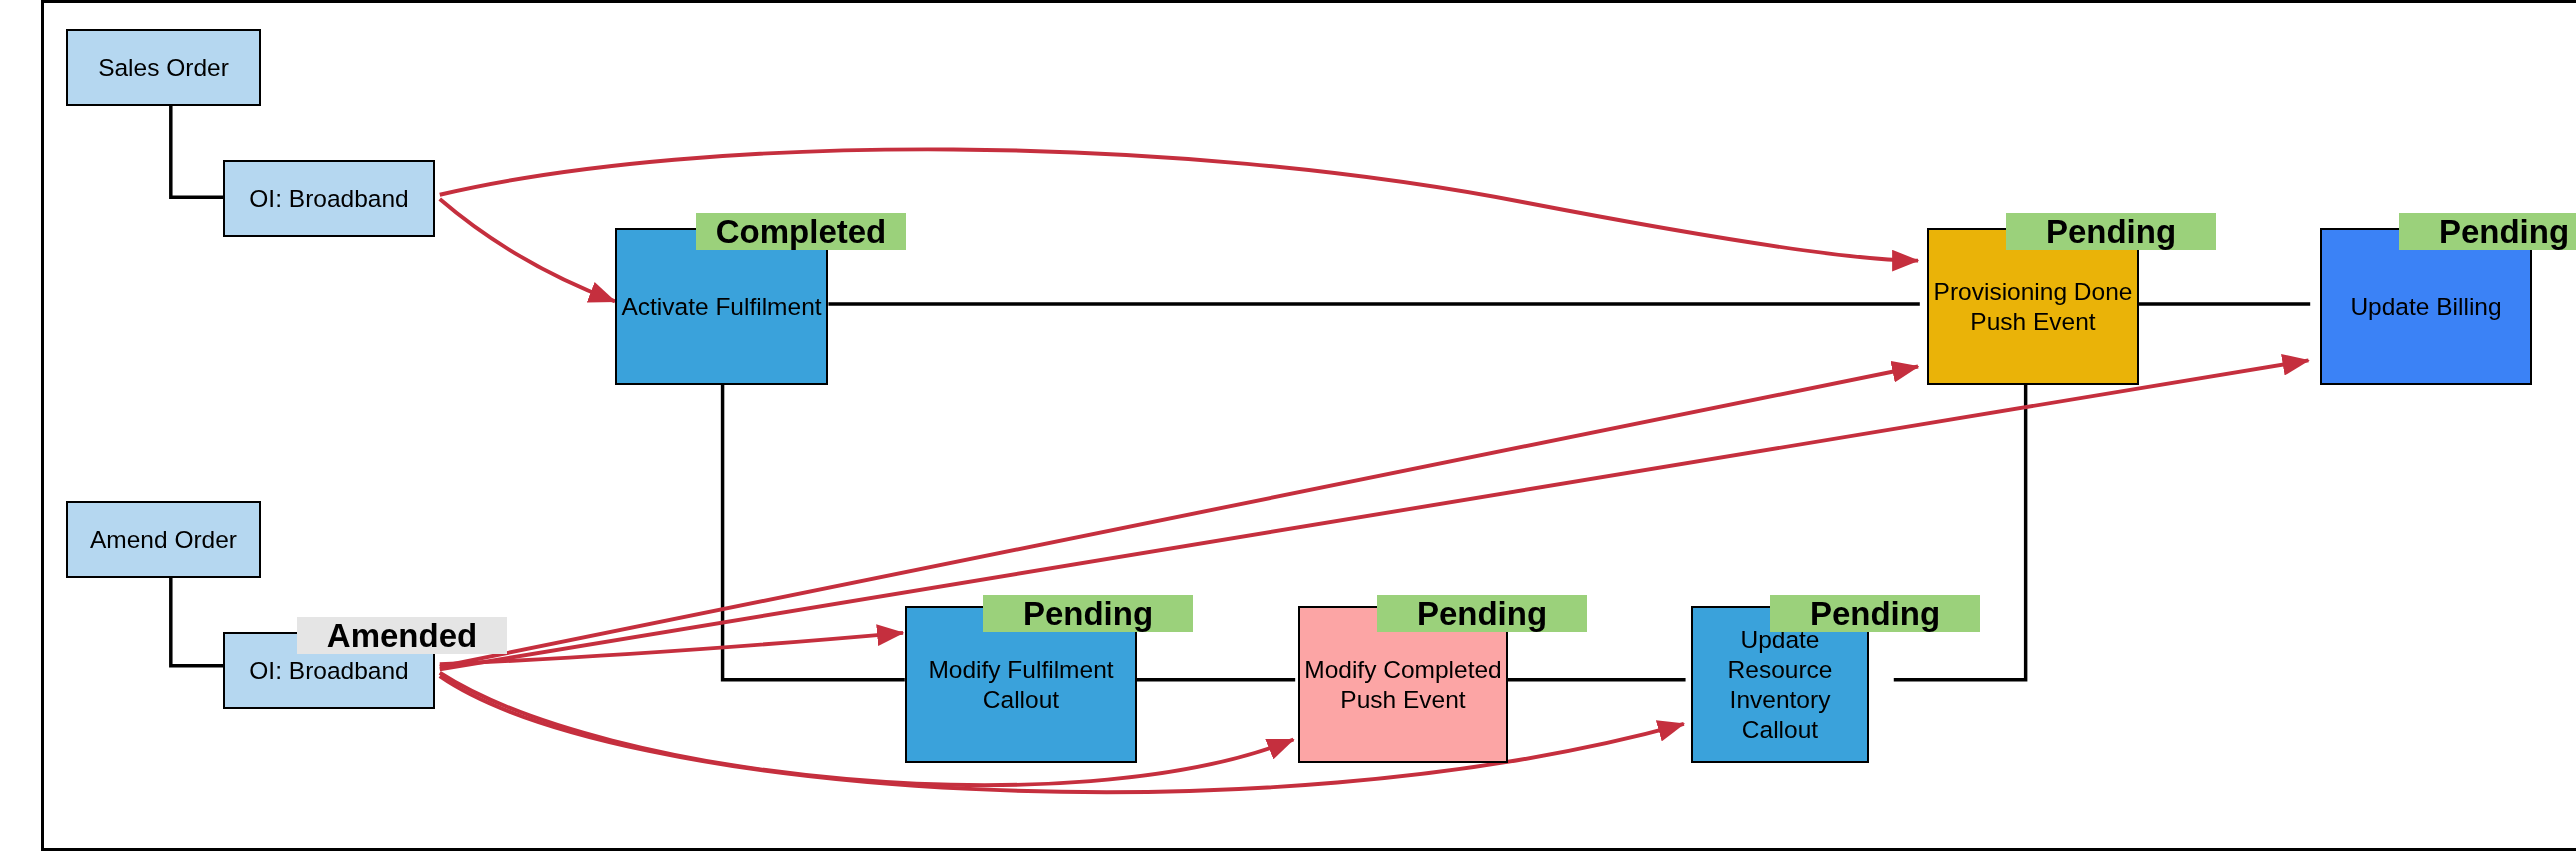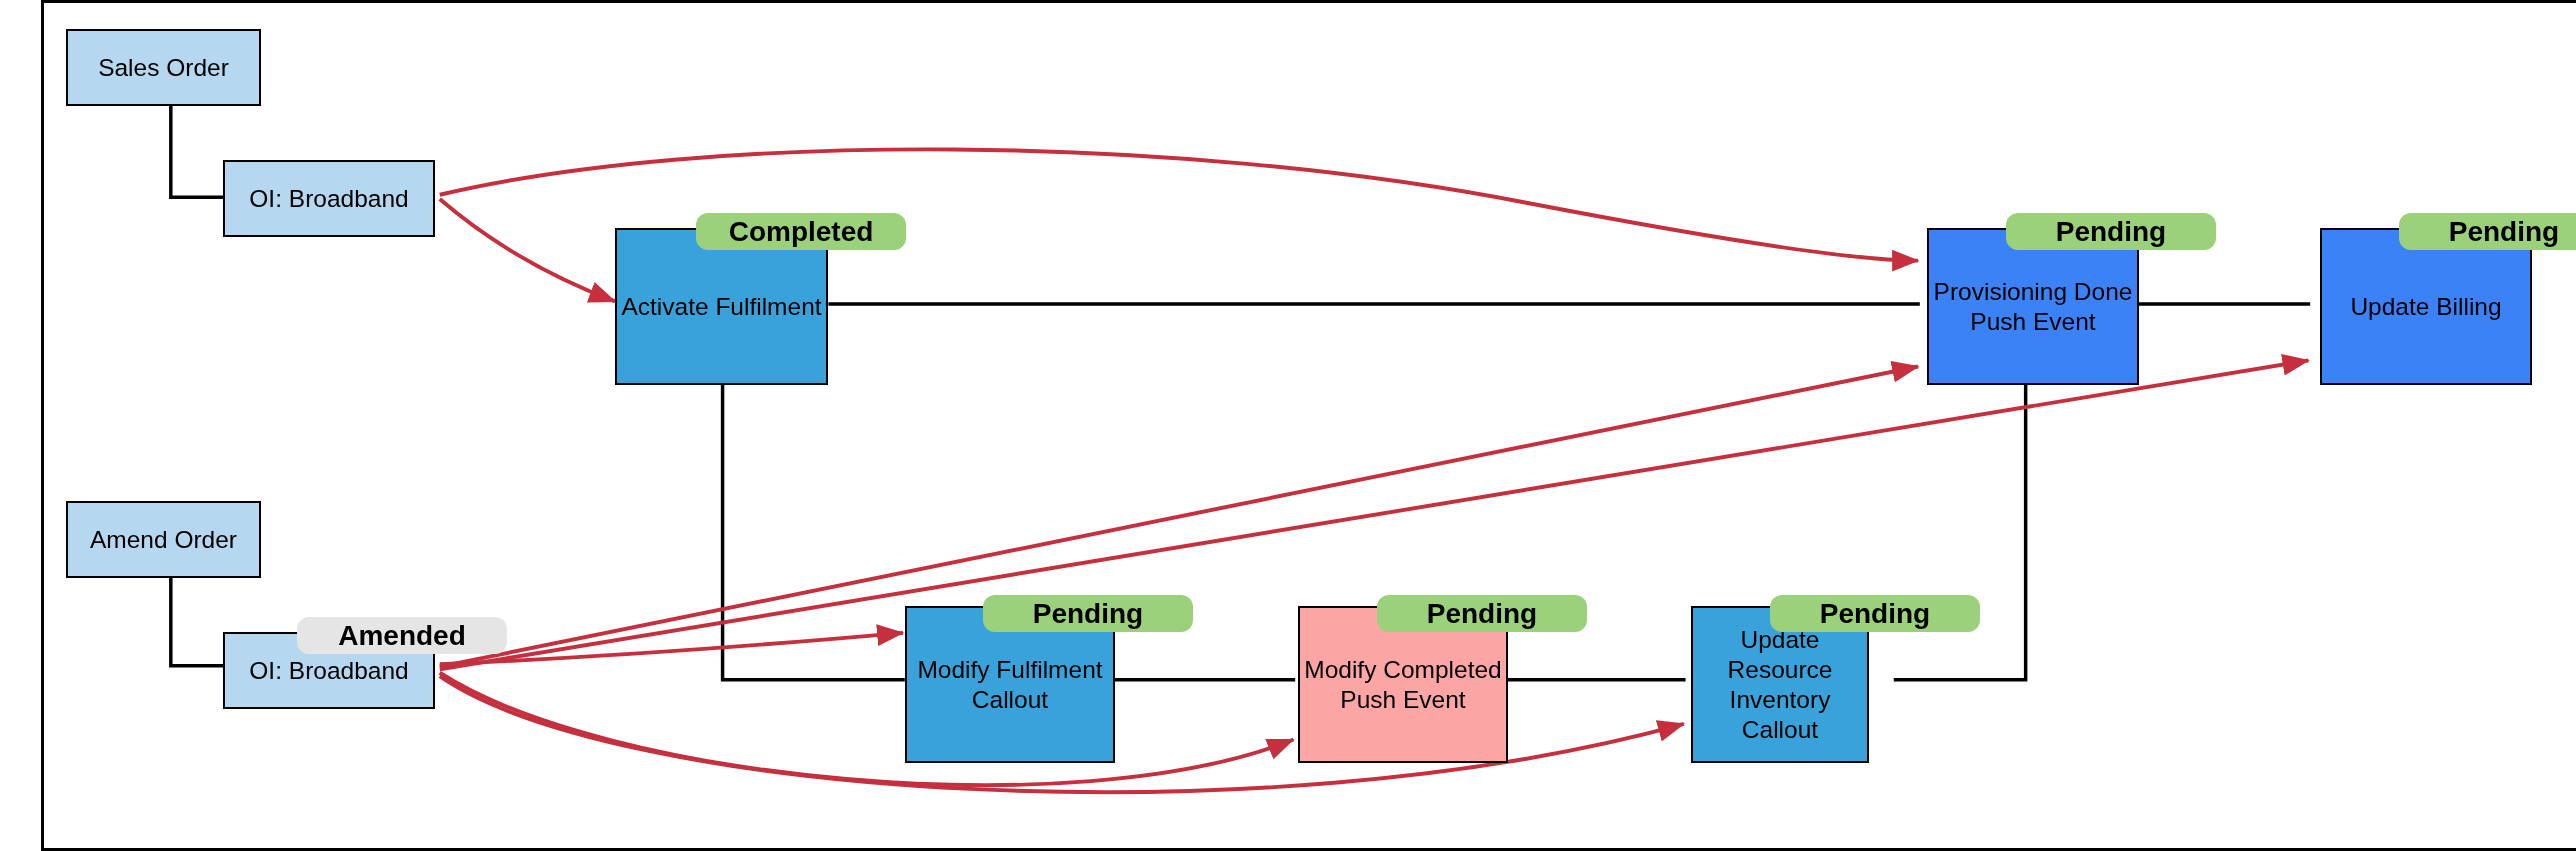--- a/index.html
+++ b/index.html
@@ -21,23 +21,22 @@
     display:flex;align-items:center;justify-content:center;
     text-align:center;
     font-size:24.5px;color:#000;
     line-height:30px;
     white-space:pre-line;
   }
   .badge{
     position:absolute;
     box-sizing:border-box;
     display:flex;align-items:center;justify-content:center;
-    font-size:28px;font-weight:bold;color:#000;
+    font-size:33px;font-weight:bold;color:#000;
     text-align:center;
-    border-radius:12px;
   }
 </style>
 </head>
 <body>
 
 <div id="canvas">
   <svg id="edge-layer" viewBox="0 0 2948 974" xmlns="http://www.w3.org/2000/svg">
     <defs>
       <marker id="red-arrowhead" viewBox="0 0 10 8" refX="9.5" refY="4" markerWidth="7" markerHeight="5.6" orient="auto-start-reverse">
         <path d="M 0 0 L 10 4 L 0 8 z" fill="#C52F3E"></path>
@@ -68,30 +67,30 @@
       <div class="node" style="left: 179px; top: 157px; width: 212px; height: 77px; background: rgb(181, 215, 240);"><span>OI: Broadband</span></div>
       <div class="node" style="left: 22px; top: 498px; width: 195px; height: 77px; background: rgb(181, 215, 240);"><span>Amend Order</span></div>
       <div class="node" style="left: 179px; top: 629px; width: 212px; height: 77px; background: rgb(181, 215, 240);"><span>OI: Broadband</span></div>
       <div class="badge" style="left: 253px; top: 614px; width: 210px; height: 37px; background: #e5e5e5;">
         <span>Amended</span>
       </div>
       <div class="node" style="left: 571px; top: 225px; width: 213px; height: 157px; background: rgb(58, 162, 219);"><span>Activate Fulfilment</span></div>
       <div class="badge" style="left: 652px; top: 210px; width: 210px; height: 37px; background: rgb(155, 209, 123);">
         <span>Completed</span>
       </div>
-      <div class="node" style="left: 1883px; top: 225px; width: 212px; height: 157px; background: #3b82f6;"><span>Provisioning Done
+      <div class="node" style="left: 1883px; top: 225px; width: 212px; height: 157px; background: #eab308;"><span>Provisioning Done
 Push Event</span></div>
       <div class="badge" style="left: 1962px; top: 210px; width: 210px; height: 37px; background: rgb(155, 209, 123);">
         <span>Pending</span>
       </div>
       <div class="node" style="left: 2276px; top: 225px; width: 212px; height: 157px; background: #3b82f6;"><span>Update Billing</span></div>
       <div class="badge" style="left: 2355px; top: 210px; width: 210px; height: 37px; background: rgb(155, 209, 123);">
         <span>Pending</span>
       </div>
-      <div class="node" style="left: 861px; top: 603px; width: 210px; height: 157px; background: rgb(58, 162, 219);"><span>Modify Fulfilment
+      <div class="node" style="left: 861px; top: 603px; width: 232px; height: 157px; background: rgb(58, 162, 219);"><span>Modify Fulfilment
 Callout</span></div>
       <div class="badge" style="left: 939px; top: 592px; width: 210px; height: 37px; background: rgb(155, 209, 123);">
         <span>Pending</span>
       </div>
       <div class="node" style="left: 1254px; top: 603px; width: 210px; height: 157px; background: #fca5a5;"><span>Modify Completed
 Push Event</span></div>
       <div class="badge" style="left: 1333px; top: 592px; width: 210px; height: 37px; background: rgb(155, 209, 123);">
         <span>Pending</span>
       </div>
       <div class="node" style="left: 1647px; top: 603px; width: 178px; height: 157px; background: rgb(58, 162, 219);"><span>Update Resource

